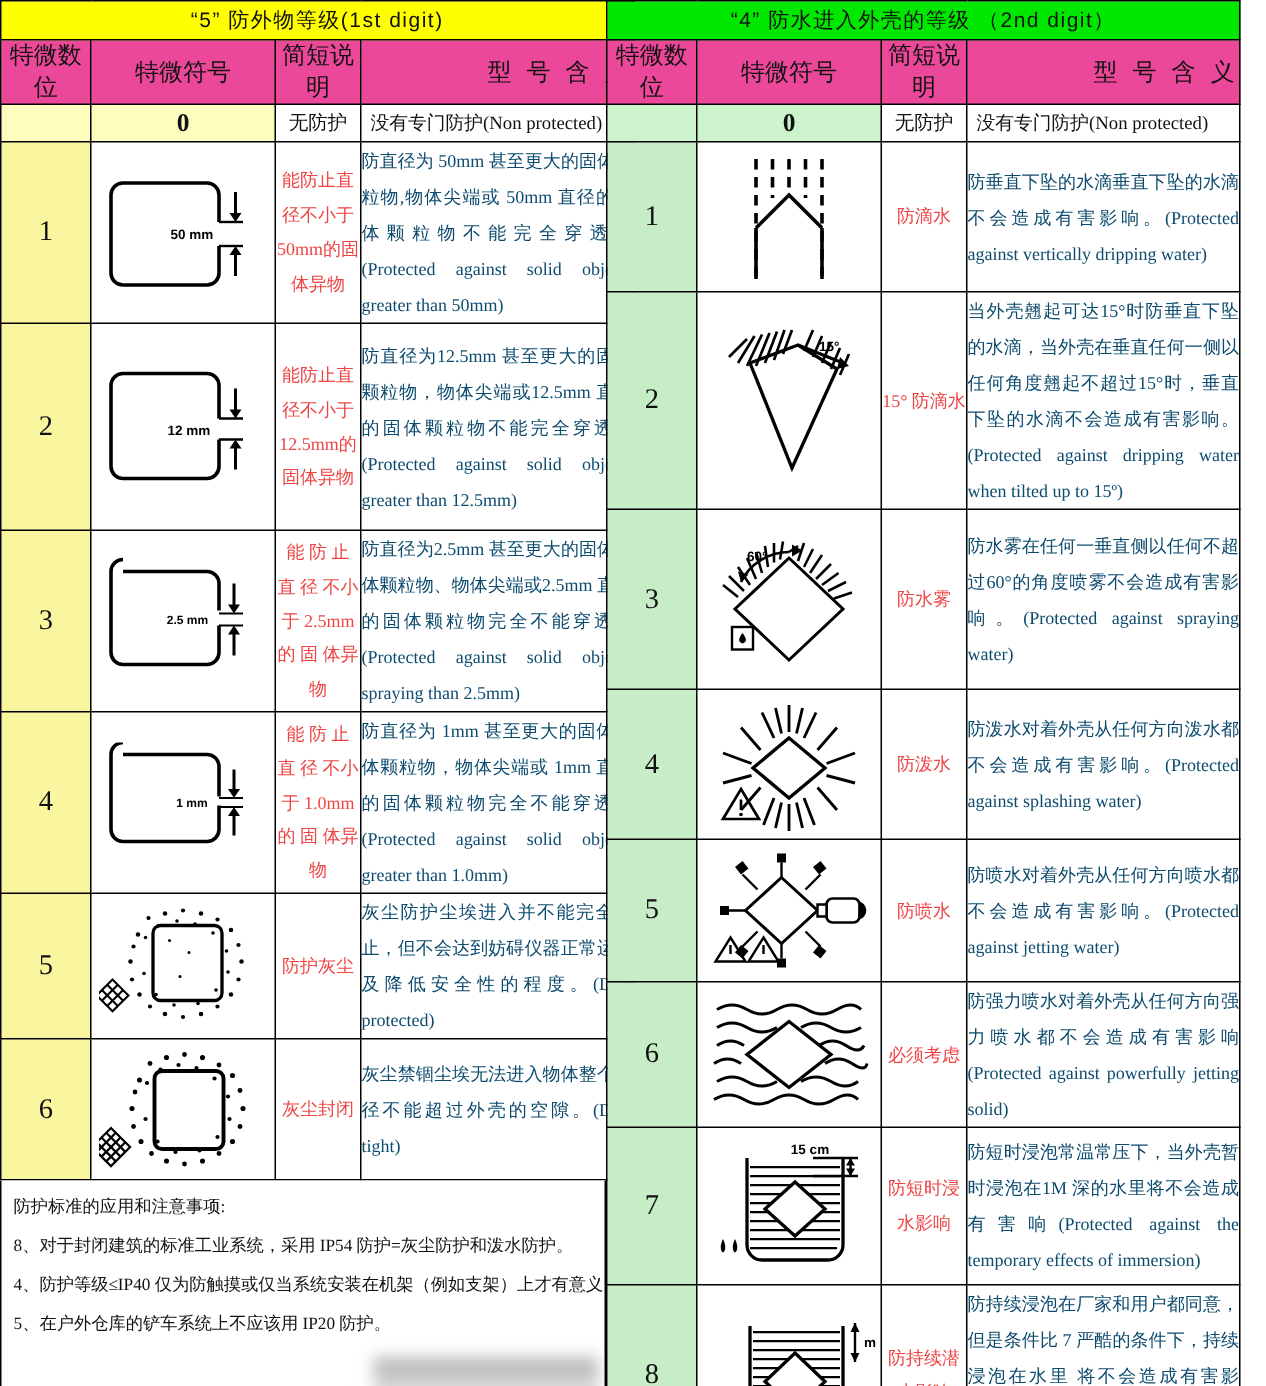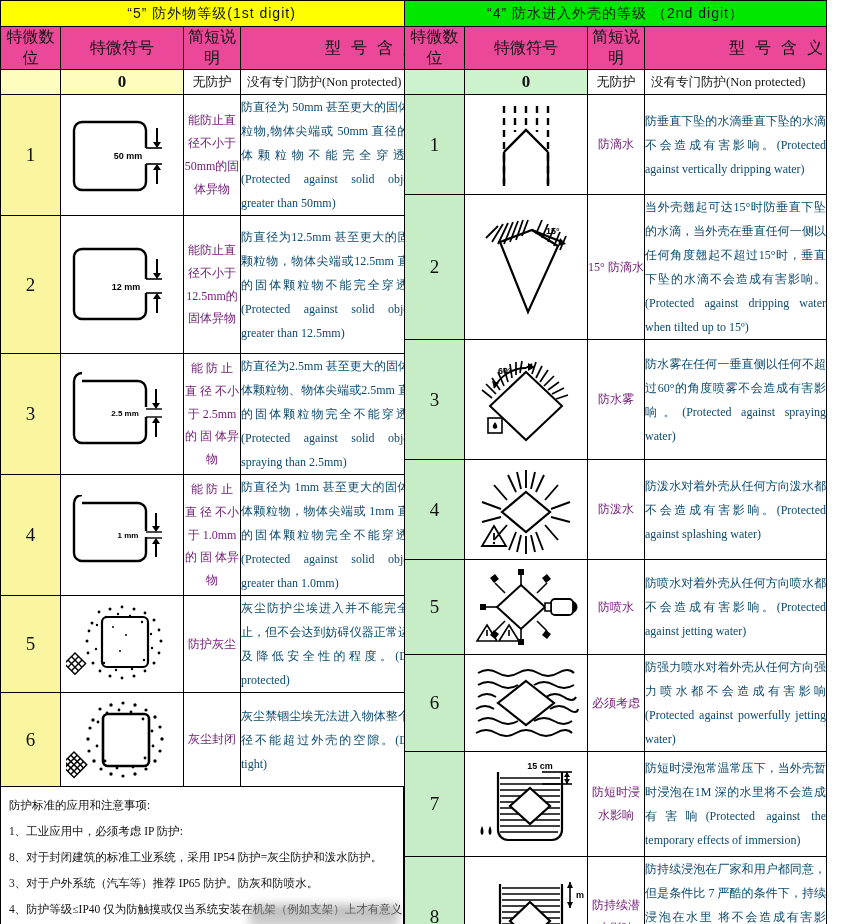--- a/index.html
+++ b/index.html
@@ -74,21 +74,21 @@
   .digit-right { background: #c6edc6; }
 
   .sym { background: #fff; }
   .sym svg { display: block; margin: 0 auto; }
 
   .shortdesc {
     text-align: center;
     font-size: 12px;
     line-height: 1.9;
     padding: 2px 3px;
-    color: #701a75;
+    color: #ef4444;
   }
   .meaningcell {
     font-size: 12px;
     line-height: 2.0;
     padding: 3px 6px;
     text-align: justify;
     color: #0c4a6e;
   }
   .meaningcell.jw { text-align: justify; text-justify: inter-word; }
 
@@ -342,23 +342,21 @@
             </svg>
           </td>
           <td class="shortdesc">灰尘封闭</td>
           <td class="meaningcell jw">灰尘禁锢尘埃无法进入物体整个直径不能超过外壳的空隙。(Dust tight)</td>
         </tr>
       </tbody>
     </table>
 
     <div class="notes">
       <div class="nline">防护标准的应用和注意事项:</div>
-      <div class="nline">1、工业应用中，必须考虑 IP 防护:</div>
       <div class="nline">8、对于封闭建筑的标准工业系统，采用 IP54 防护=灰尘防护和泼水防护。</div>
-      <div class="nline">3、对于户外系统（汽车等）推荐 IP65 防护。防灰和防喷水。</div>
       <div class="nline">4、防护等级≤IP40 仅为防触摸或仅当系统安装在机架（例如支架）上才有意义。</div>
       <div class="nline">5、在户外仓库的铲车系统上不应该用 IP20 防护。</div>
 
       <div class="blurbox"></div>
       <div class="blurbox2"></div>
     </div>
   </div>
 
   <div class="half">
     <table class="tbl">
@@ -559,21 +557,21 @@
                 <path d="M78 36 q9 -6 18 0 t12 0"></path>
                 <path d="M8 48 q9 -6 18 0"></path>
                 <path d="M82 48 q9 -6 18 0 t10 0"></path>
                 <path d="M10 60 q10 -6 20 0 t20 0"></path>
                 <path d="M66 60 q10 -6 20 0 t18 0"></path>
                 <path d="M8 72 q10 -6 20 0 t20 0 t20 0 t20 0 t16 0"></path>
               </g>
             </svg>
           </td>
           <td class="shortdesc">必须考虑</td>
-          <td class="meaningcell">防强力喷水对着外壳从任何方向强力喷水都不会造成有害影响(Protected against powerfully jetting water)</td>
+          <td class="meaningcell">防强力喷水对着外壳从任何方向强力喷水都不会造成有害影响(Protected against powerfully jetting solid)</td>
         </tr>
 
         <tr style="height:105px;">
           <td class="digit digit-right">7</td>
           <td class="sym">
             <svg width="116" height="92" viewBox="0 0 116 92">
               <path d="M30 14 v58 a10 10 0 0 0 10 10 h44 a10 10 0 0 0 10 -10 v-58" fill="none" stroke="#000" stroke-width="2.2"></path>
               <g stroke="#000" stroke-width="1.5">
                 <line x1="32" y1="20" x2="92" y2="20"></line>
                   <line x1="32" y1="26" x2="92" y2="26"></line>

